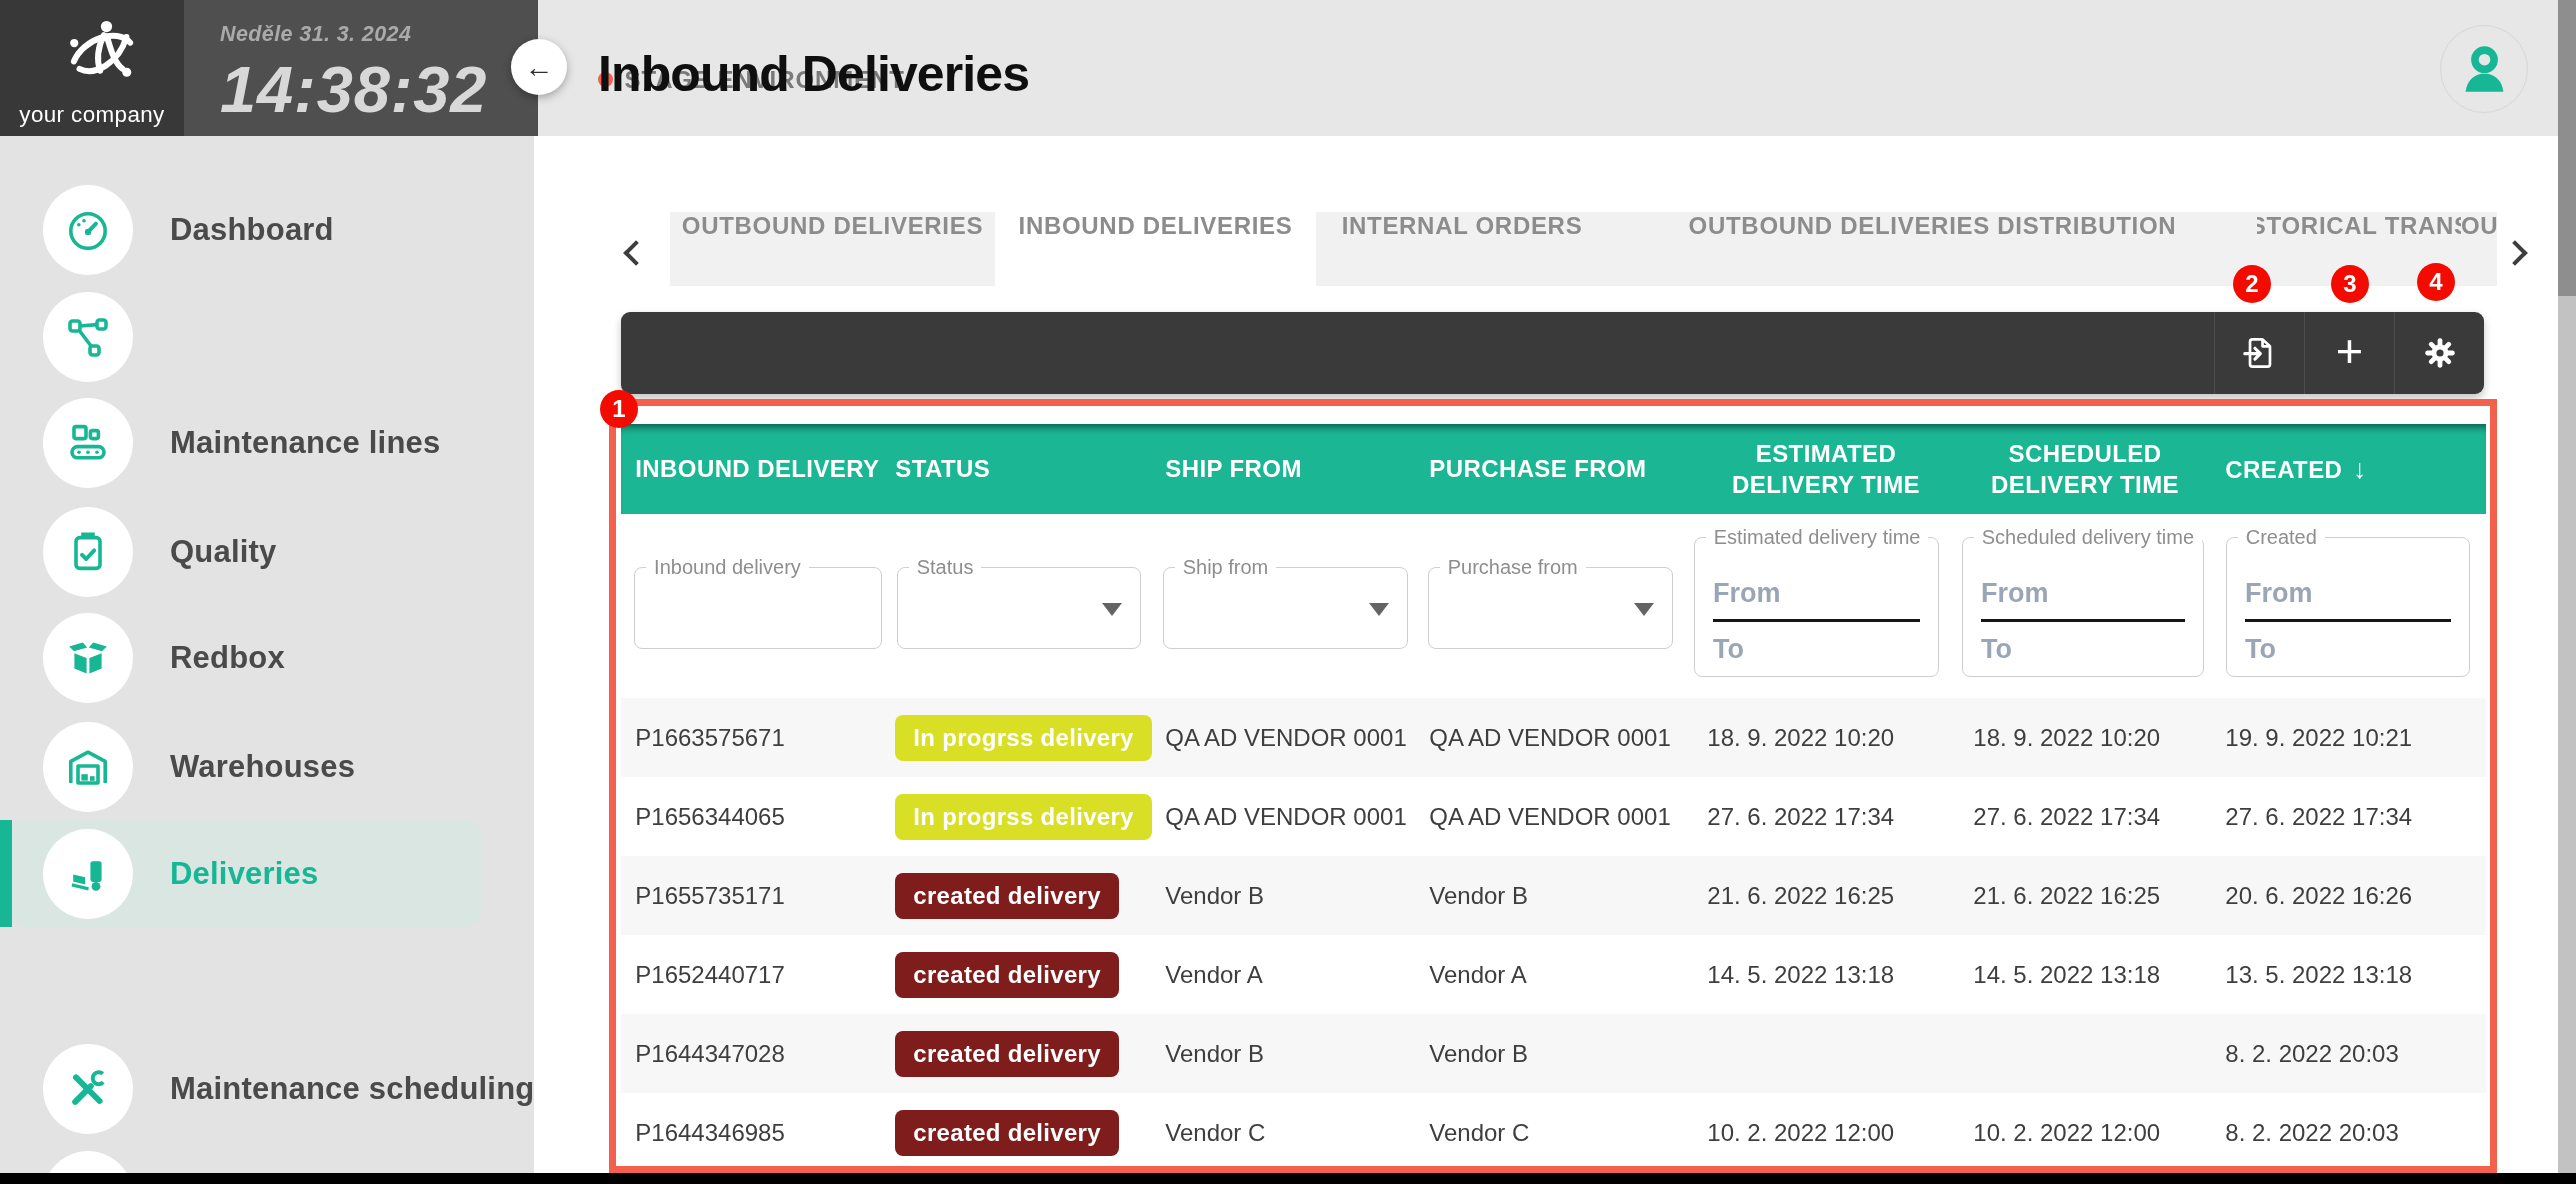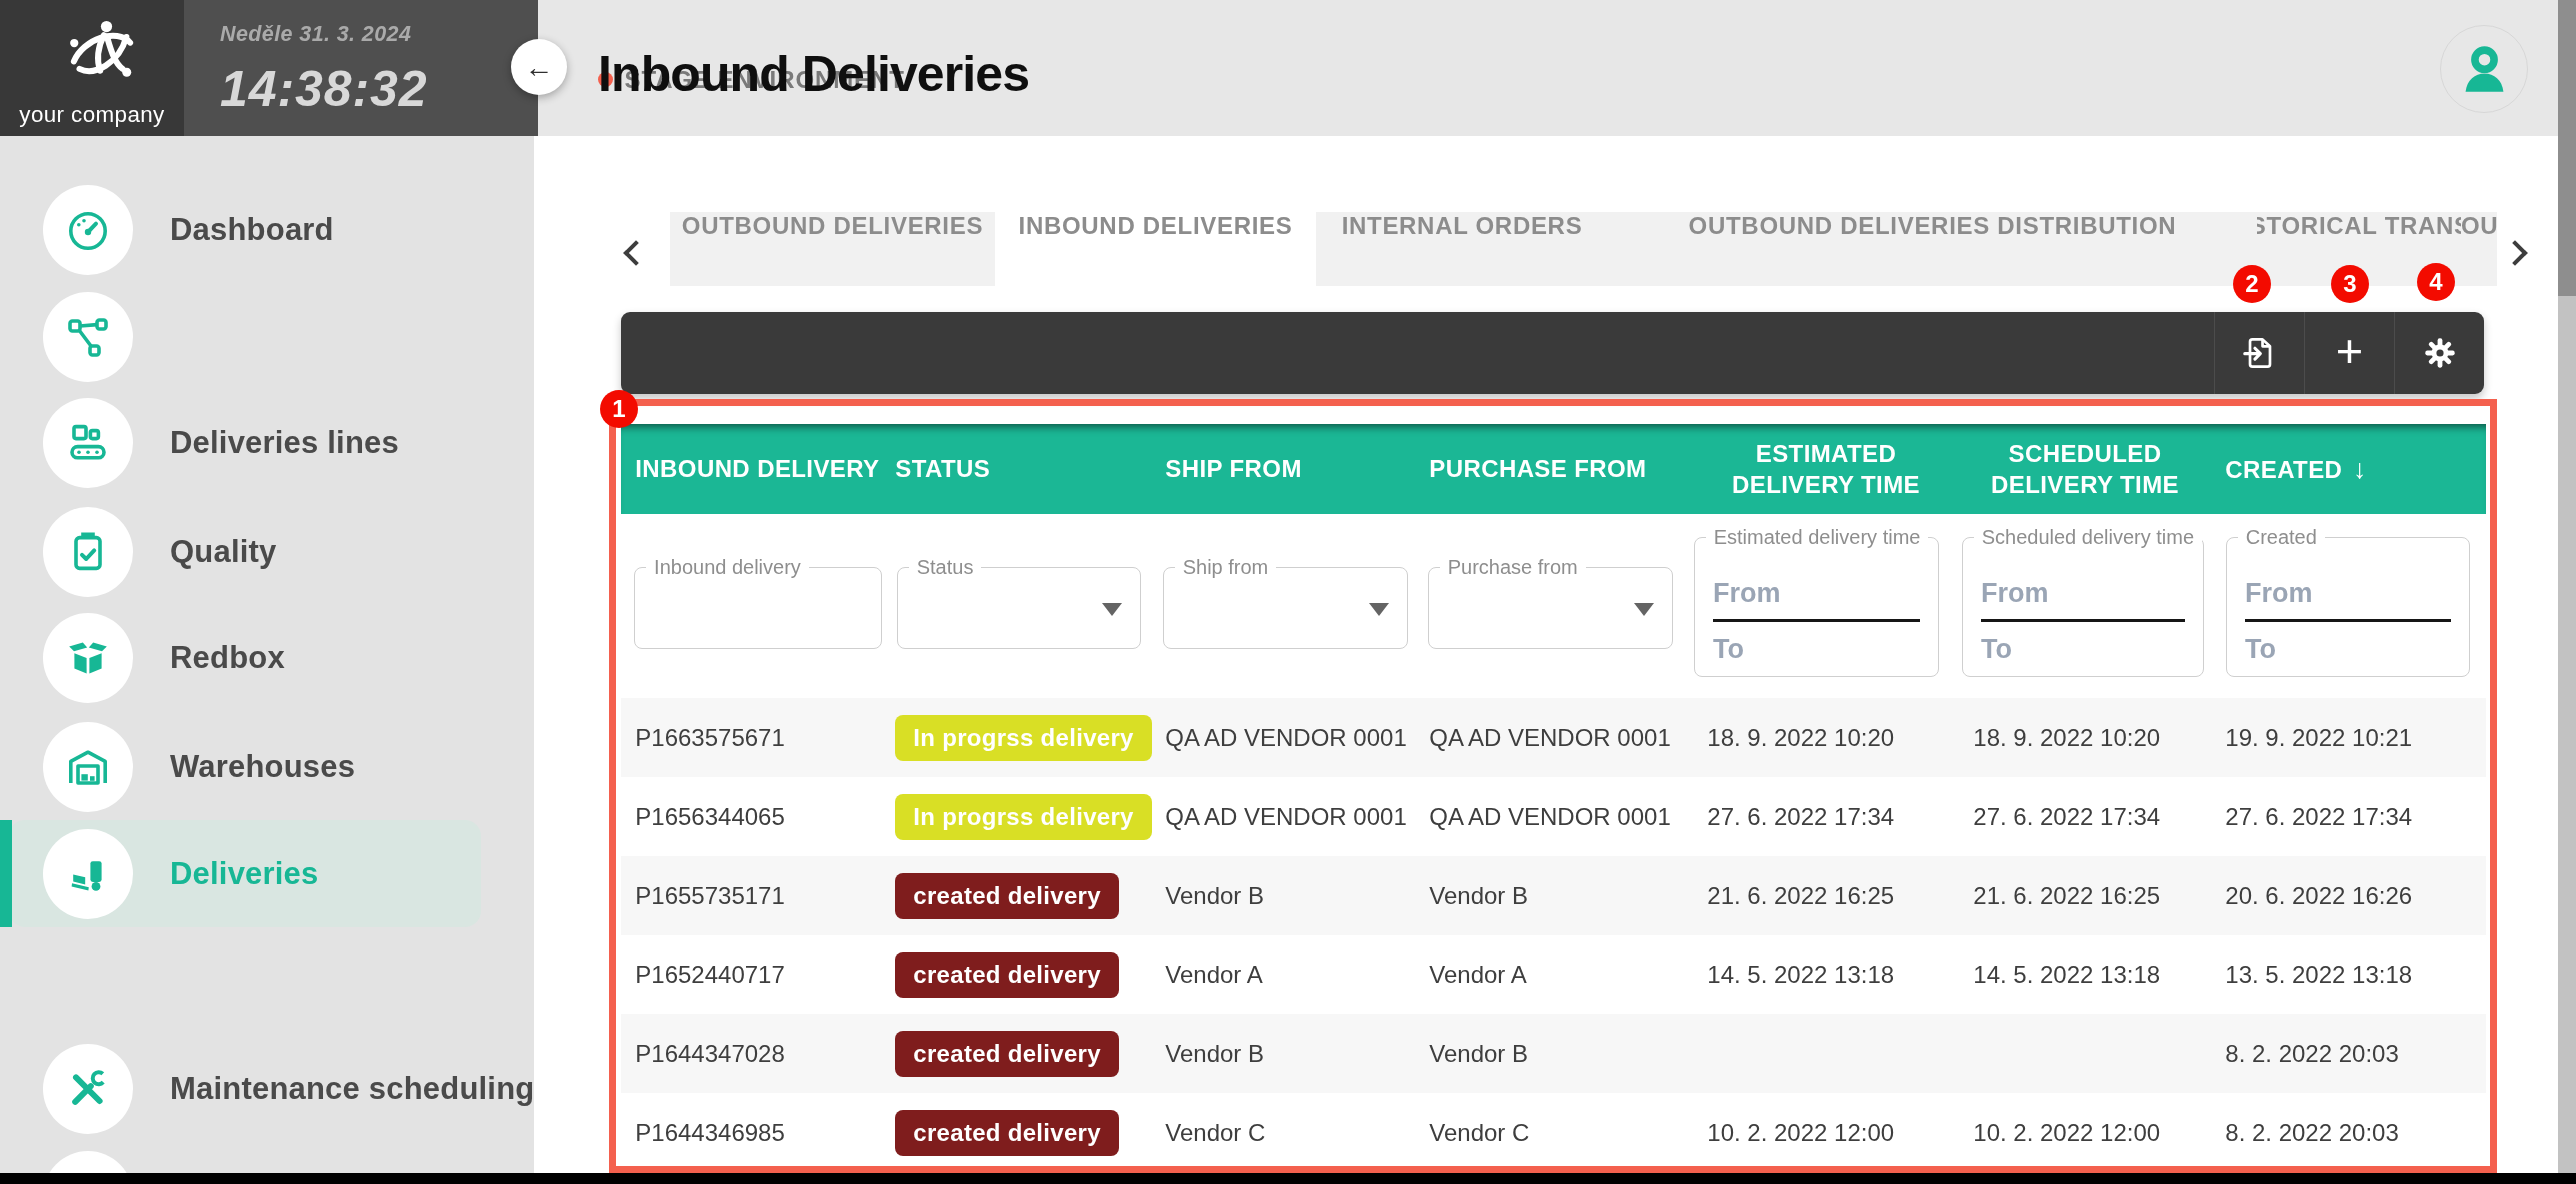--- a/index.html
+++ b/index.html
@@ -8,21 +8,21 @@
   .app { position:relative; width:2576px; height:1184px; overflow:hidden; background:#ffffff; }
   .abs { position:absolute; }
 
   
   .hdr-strip { left:534px; top:0; width:2042px; height:136px; background:#e7e7e7; }
   .logo-block { left:0; top:0; width:184px; height:136px; background:#383838; text-align:center;padding-left:20px; }
   .logo-svg { margin-top:7.2px; }
   .company-name { position:absolute; left:0; right:0; bottom:8px; color:#ffffff; font-size:22.4px; letter-spacing:0.4px; }
   .clock-block { left:184px; top:0; width:354px; height:136px; background:#4f4f4f; padding:21.5px 0 0 36px;font-style:italic; }
   .cur-date { color:#aaaaaa; font-size:21.5px; font-weight:600; letter-spacing:0.4px; }
-  .cur-time { color:#d8d8d8; font-size:50px; font-weight:700; letter-spacing:0.9px; margin-top:13px; }
+  .cur-time { color:#d8d8d8; font-size:65px; font-weight:700; letter-spacing:0.9px; margin-top:5px; }
   .back-btn { left:511px; top:39px; width:56px; height:56px; border-radius:50%; background:#ffffff;
               box-shadow:0 2.7px 9px rgba(0,0,0,.3); display:flex; align-items:center; justify-content:center;
               font-size:29px; color:#2f2f2f; cursor:pointer; z-index:3; }
   .env-row { left:598px; top:21.5px; display:flex; align-items:center;margin-top:44px; }
   .env-dot { width:15px; height:15px; border-radius:50%; background:#f4604e; margin-right:11.6px; }
   .env-label { color:#7a7a7a; font-size:24px; font-weight:700; letter-spacing:0.9px; }
   .page-title { left:598px; top:45px; font-size:50px; font-weight:700; color:#0f0f0f; letter-spacing:-0.9px; }
   .user-btn { left:2440px; top:25px; width:88px; height:88px; border-radius:50%; border:0.9px solid #d7d7d7;
               display:flex; align-items:center; justify-content:center; cursor:pointer; }
 
@@ -182,21 +182,21 @@
             <rect x="13.2" y="5.8" width="4" height="4" rx="1"></rect>
             <rect x="4" y="13.8" width="16" height="5.6" rx="2.8"></rect>
           </g>
           <g fill="#17b795">
             <circle cx="7.5" cy="16.6" r=".9"></circle>
               <circle cx="12" cy="16.6" r=".9"></circle>
               <circle cx="16.5" cy="16.6" r=".9"></circle>
           </g>
         </svg>
       </div>
-      <div class="side-label">Deliveries lines</div>
+      <div class="side-label">Maintenance lines</div>
     </div>
 
     <div class="side-item" style="top:362px">
       <div class="side-circle">
         <svg width="48" height="48" viewBox="0 0 24 24">
           <g fill="none" stroke="#17b795" stroke-width="1.8">
             <rect x="6" y="4.8" width="12" height="15.4" rx="1.8"></rect>
             <path d="M9.5 4.8 V3.2 h5 v1.6"></path>
             <path d="M9 13.4 l2.1 2.1 4-4.3" stroke-width="2" stroke-linecap="round" stroke-linejoin="round"></path>
           </g>

